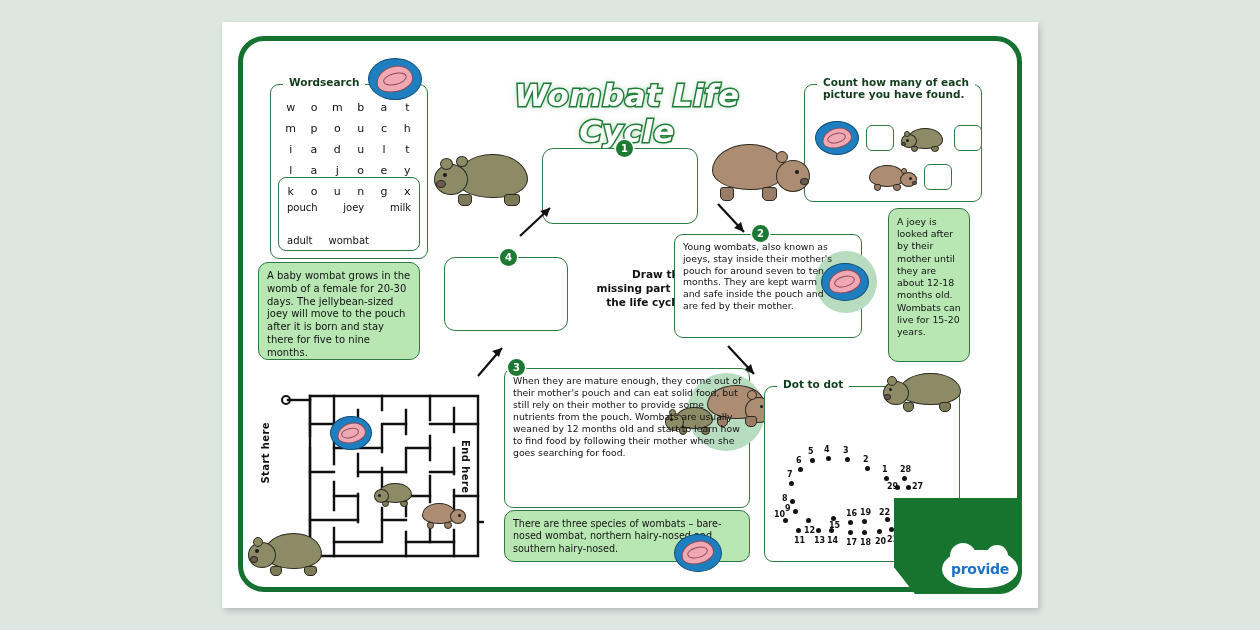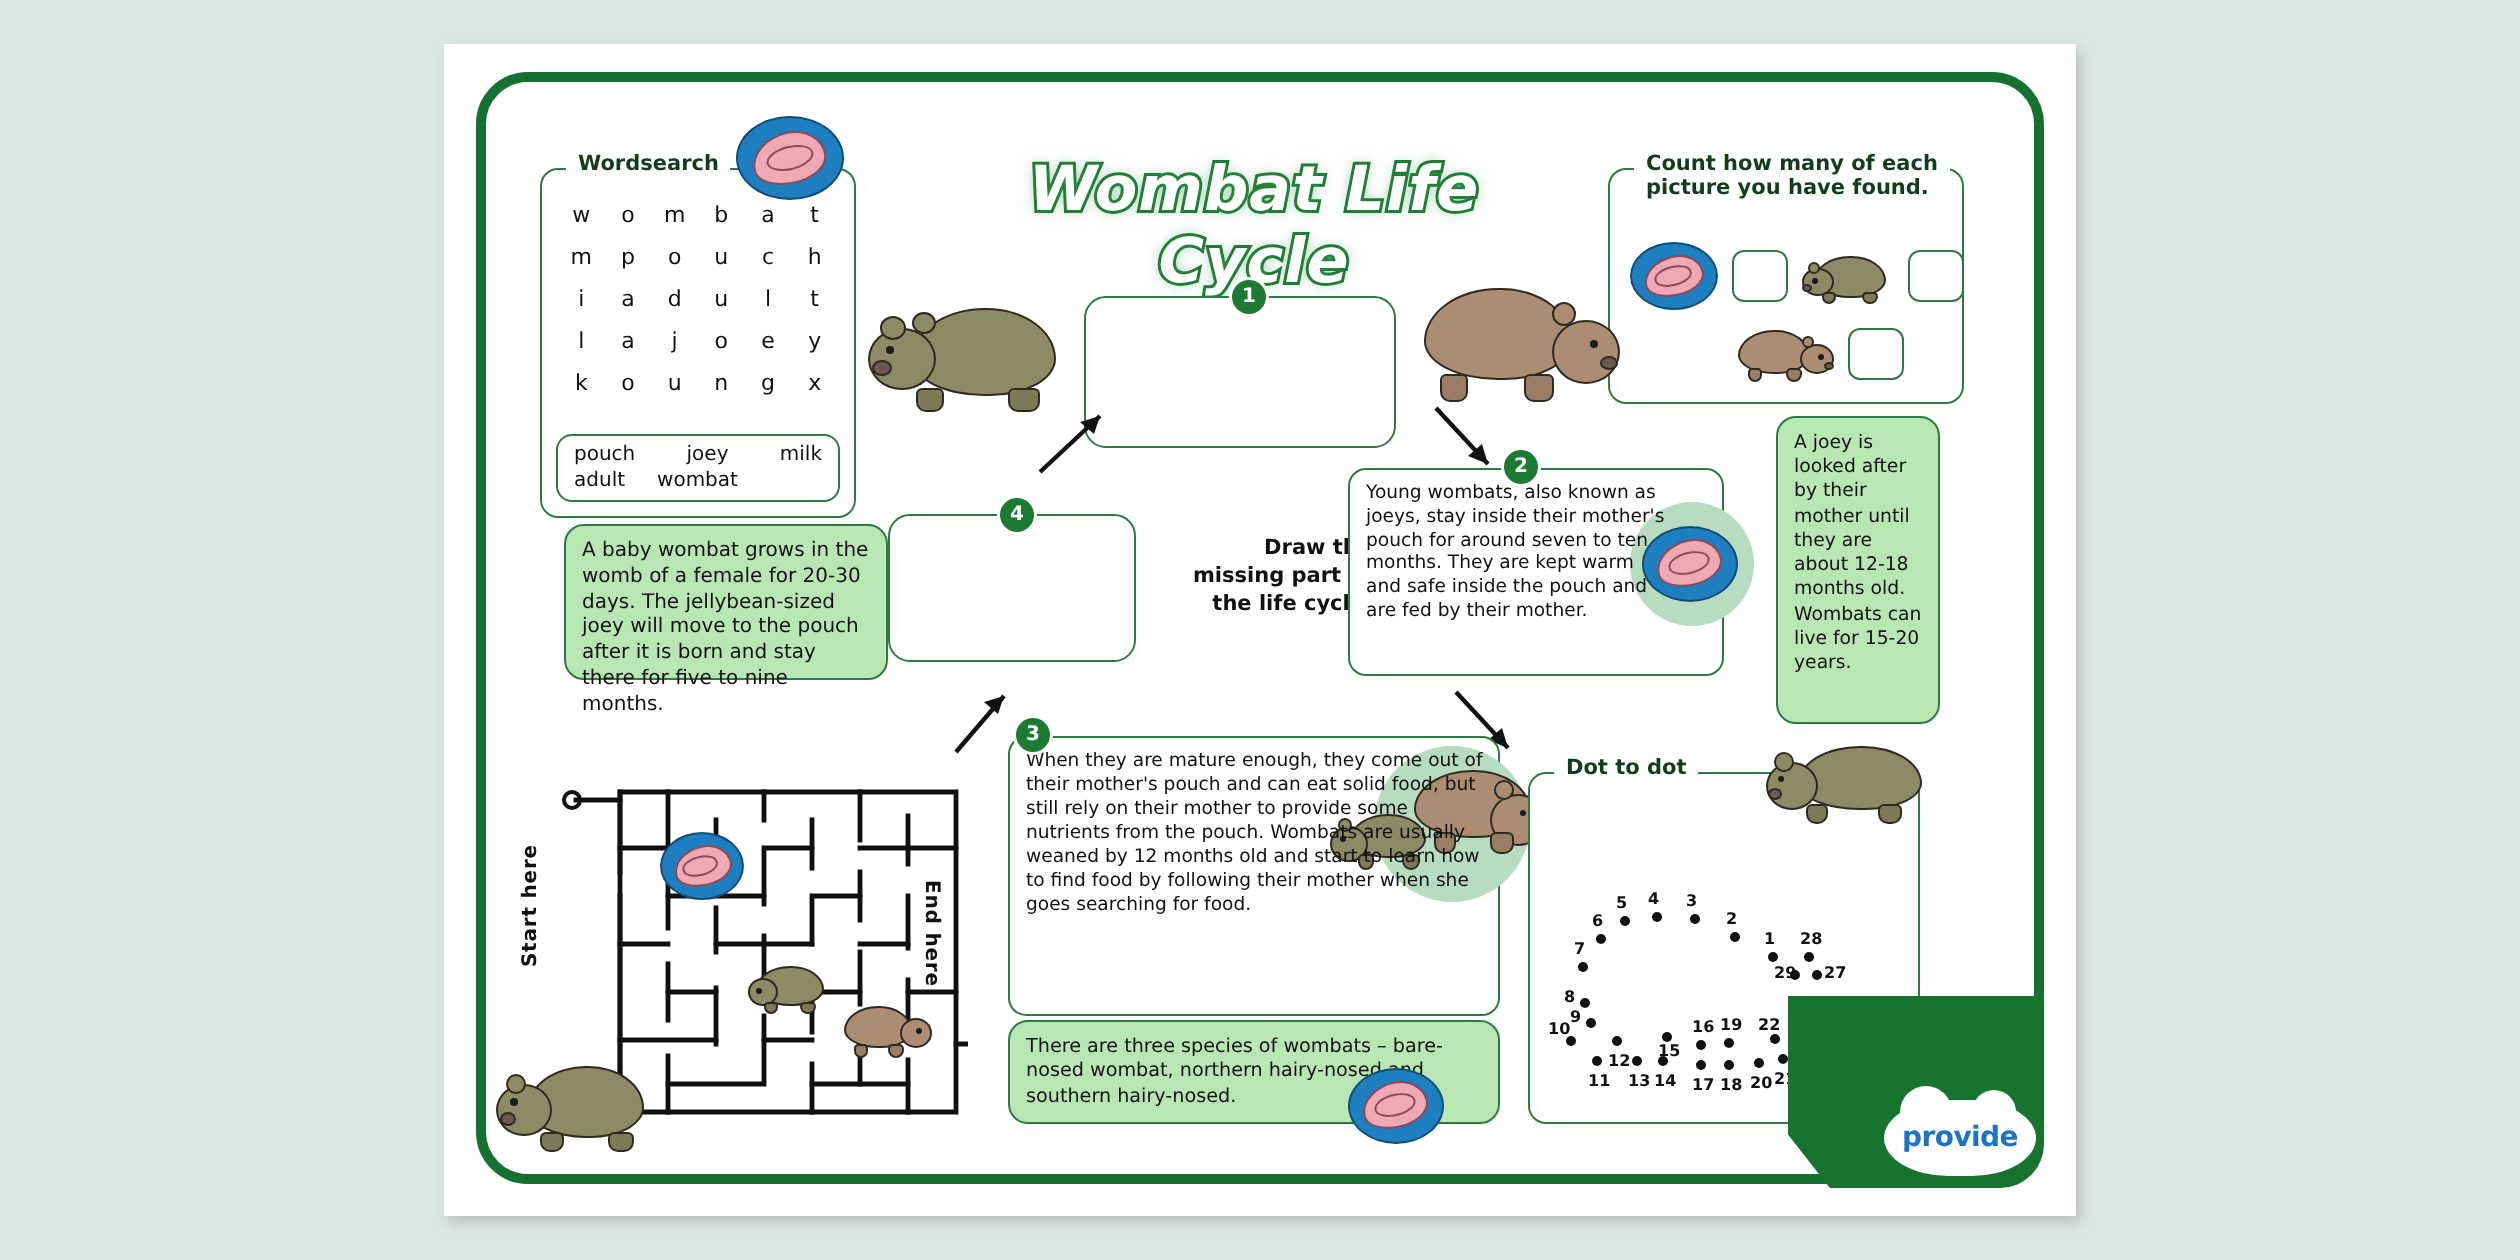--- a/index.html
+++ b/index.html
@@ -153,21 +153,21 @@
     position: absolute;
     left: 7px; bottom: 7px;
     width: 142px;
     border: 1.3px solid #2f7a44;
     border-radius: 8px;
     padding: 3px 6px;
     font-family: "DejaVu Sans", sans-serif;
     font-size: 10px;
     color: #111;
   }
-  .ws-words .row { display: flex; justify-content: space-between; padding: 1px 2px; }
+  .ws-words .row { display: flex; justify-content: space-between; padding: 1px 2px; margin-top: 20px; }
 
   
   .count-row { position: absolute; display: flex; align-items: center; gap: 7px; }
   .count-slot {
     width: 28px; height: 26px;
     border: 1.3px solid #2f7a44;
     border-radius: 6px;
     background: #fff;
   }
 
@@ -410,21 +410,21 @@
         <div class="wb-head" style="left:0px; top:8px; width:19px; height:18px; background:#8d8a66;"></div>
         <div class="wb-ear" style="left:4px; top:4px; width:7px; height:7px; background:#8d8a66;"></div>
         <div class="wb-eye" style="left:5px; top:13px;"></div>
         <div class="wb-leg" style="left:14px; top:22px; width:8px; height:8px; background:#7d7a58;"></div>
         <div class="wb-leg" style="left:36px; top:22px; width:9px; height:8px; background:#7d7a58;"></div>
       </div>
       <div style="position:absolute; left:8px; top:6px; width:232px;
                   font-family:'DejaVu Sans',sans-serif; font-size:9.3px; line-height:1.3; color:#111;">When they are mature enough, they come out of their mother's pouch and can eat solid food, but still rely on their mother to provide some nutrients from the pouch. Wombats are usually weaned by 12 months old and start to learn how to find food by following their mother when she goes searching for food.</div>
     </div>
 
-    <div class="green-box" style="left:60px; top:240px; width:162px; height:78px;">A baby wombat grows in the womb of a female for 20-30 days. The jellybean-sized joey will move to the pouch after it is born and stay there for five to nine months.</div>
+    <div class="green-box" style="left:36px; top:240px; width:162px; height:98px;">A baby wombat grows in the womb of a female for 20-30 days. The jellybean-sized joey will move to the pouch after it is born and stay there for five to nine months.</div>
 
     <div class="green-box" style="left:666px; top:186px; width:82px; height:154px; font-size:9.4px; line-height:1.3;">A joey is looked after by their mother until they are about 12-18 months old. Wombats can live for 15-20 years.</div>
 
     <div class="green-box" style="left:282px; top:488px; width:246px; height:52px; font-size:9.6px;">There are three species of wombats – bare-nosed wombat, northern hairy-nosed and southern hairy-nosed.</div>
 
     <div class="maze-label vert-l" style="left:38px; top:400px;">Start here</div>
     <div class="maze-label vert-r" style="left:238px; top:418px;">End here</div>
 
     <svg class="maze-wrap" style="left:52px; top:368px;" width="210" height="172" viewBox="0 0 210 172">
       <g stroke="#111" stroke-width="2.4" fill="none" stroke-linecap="square">

